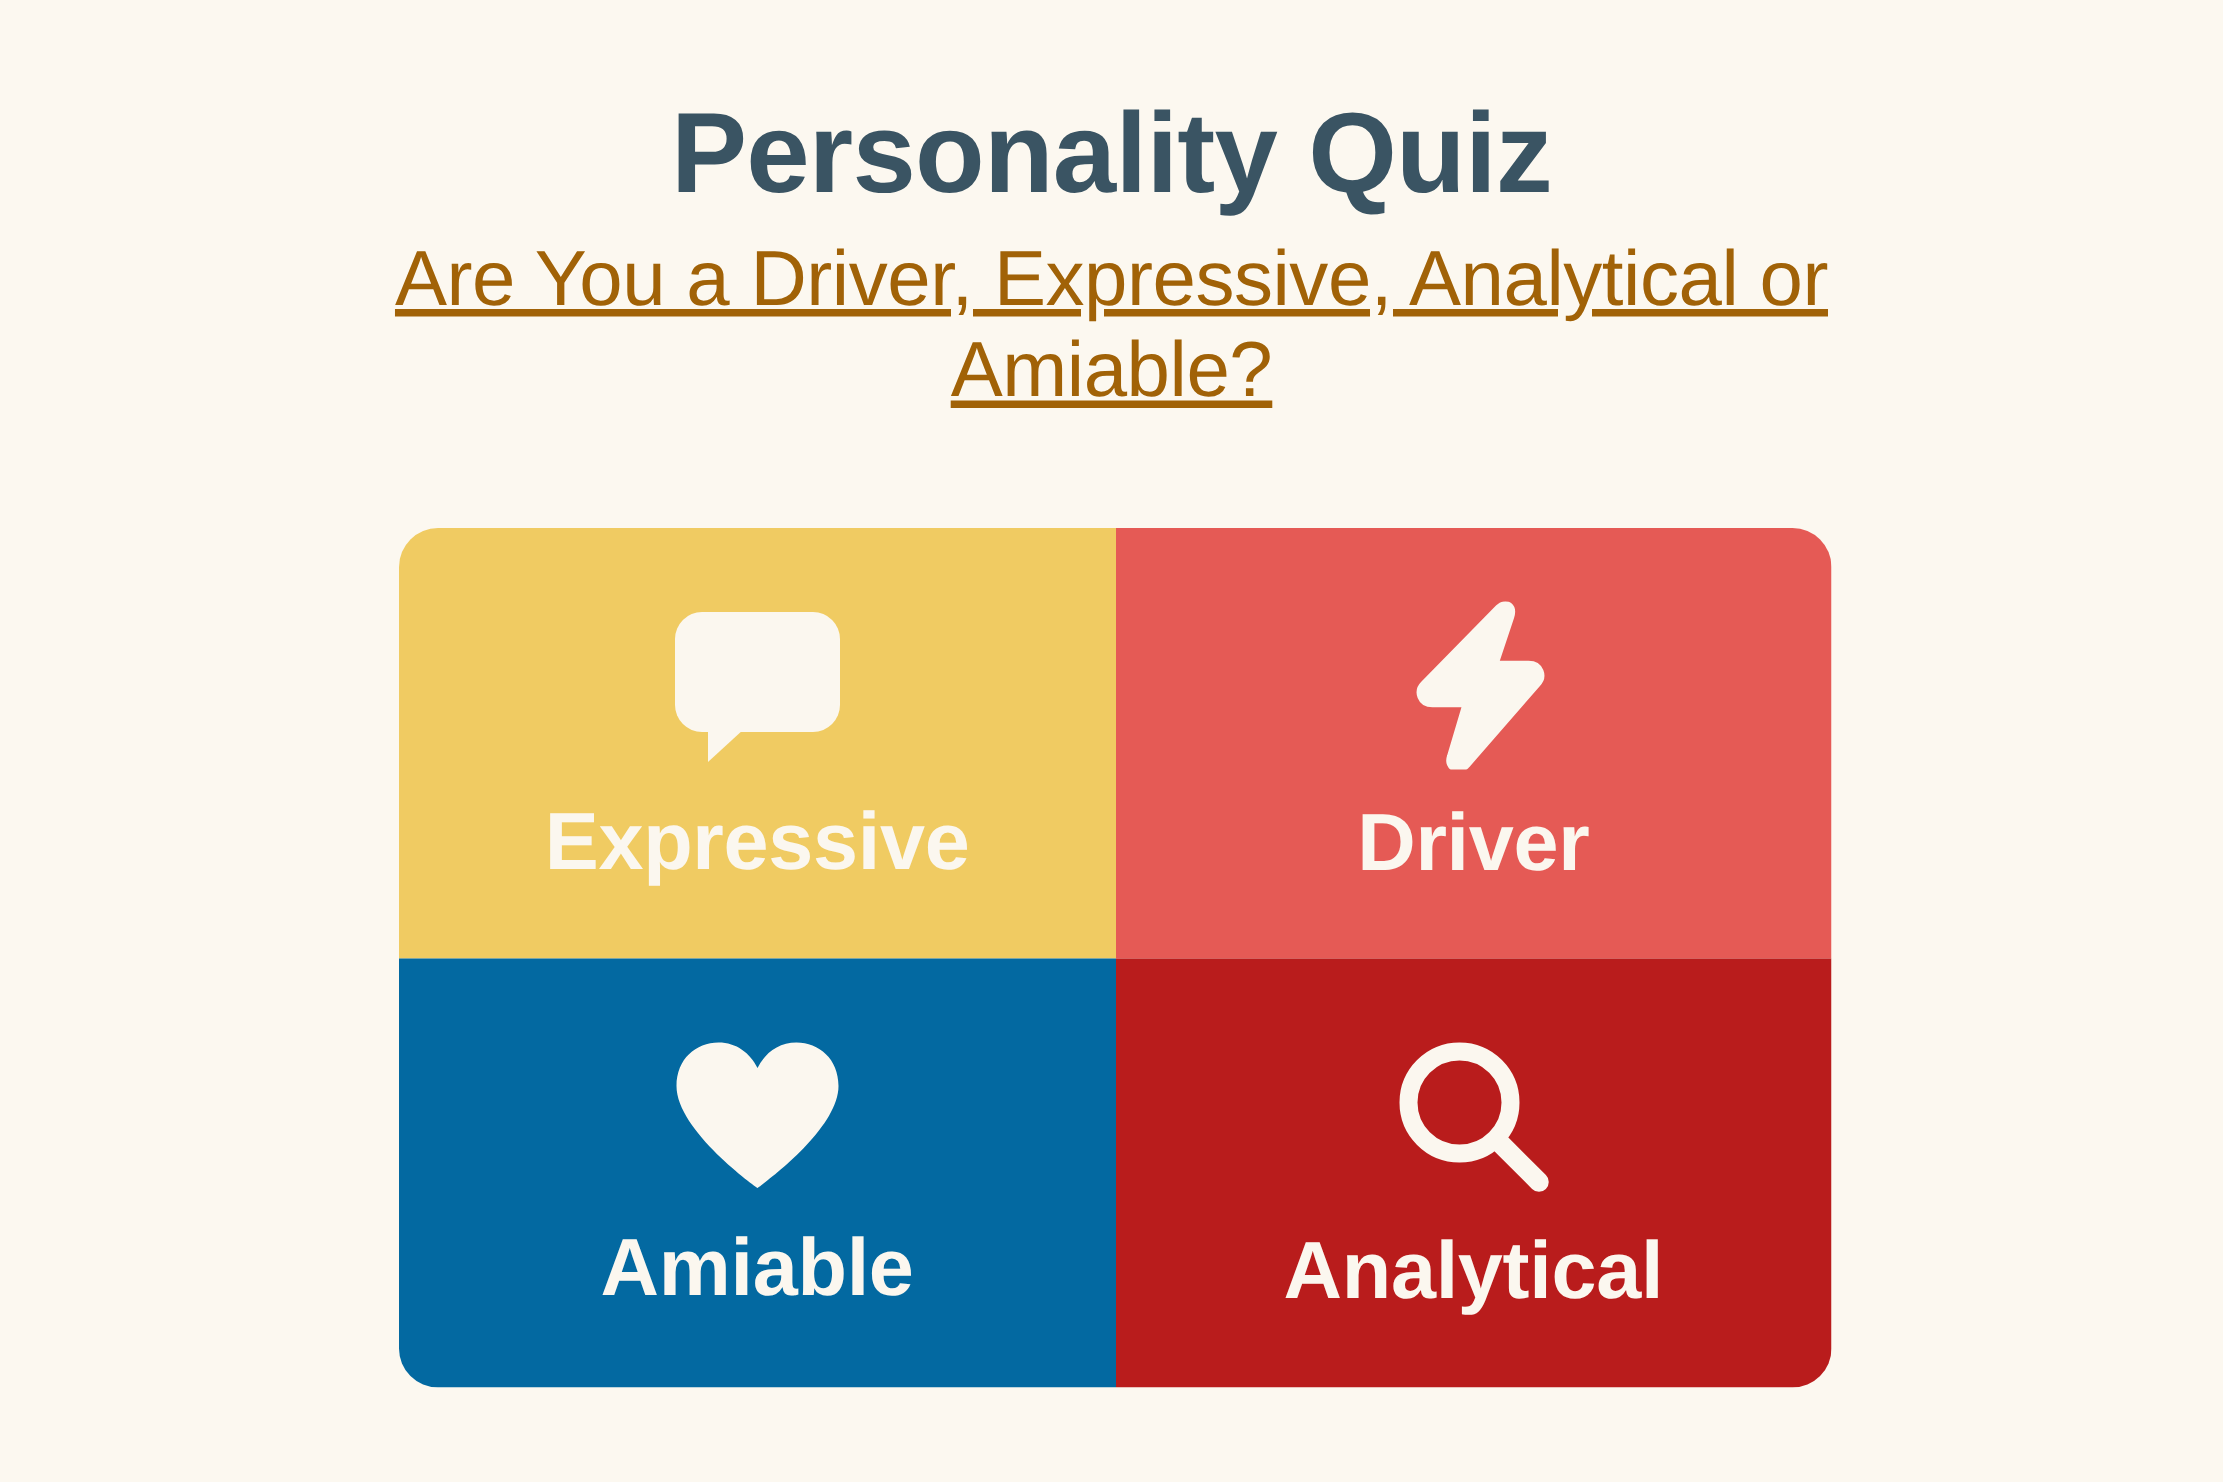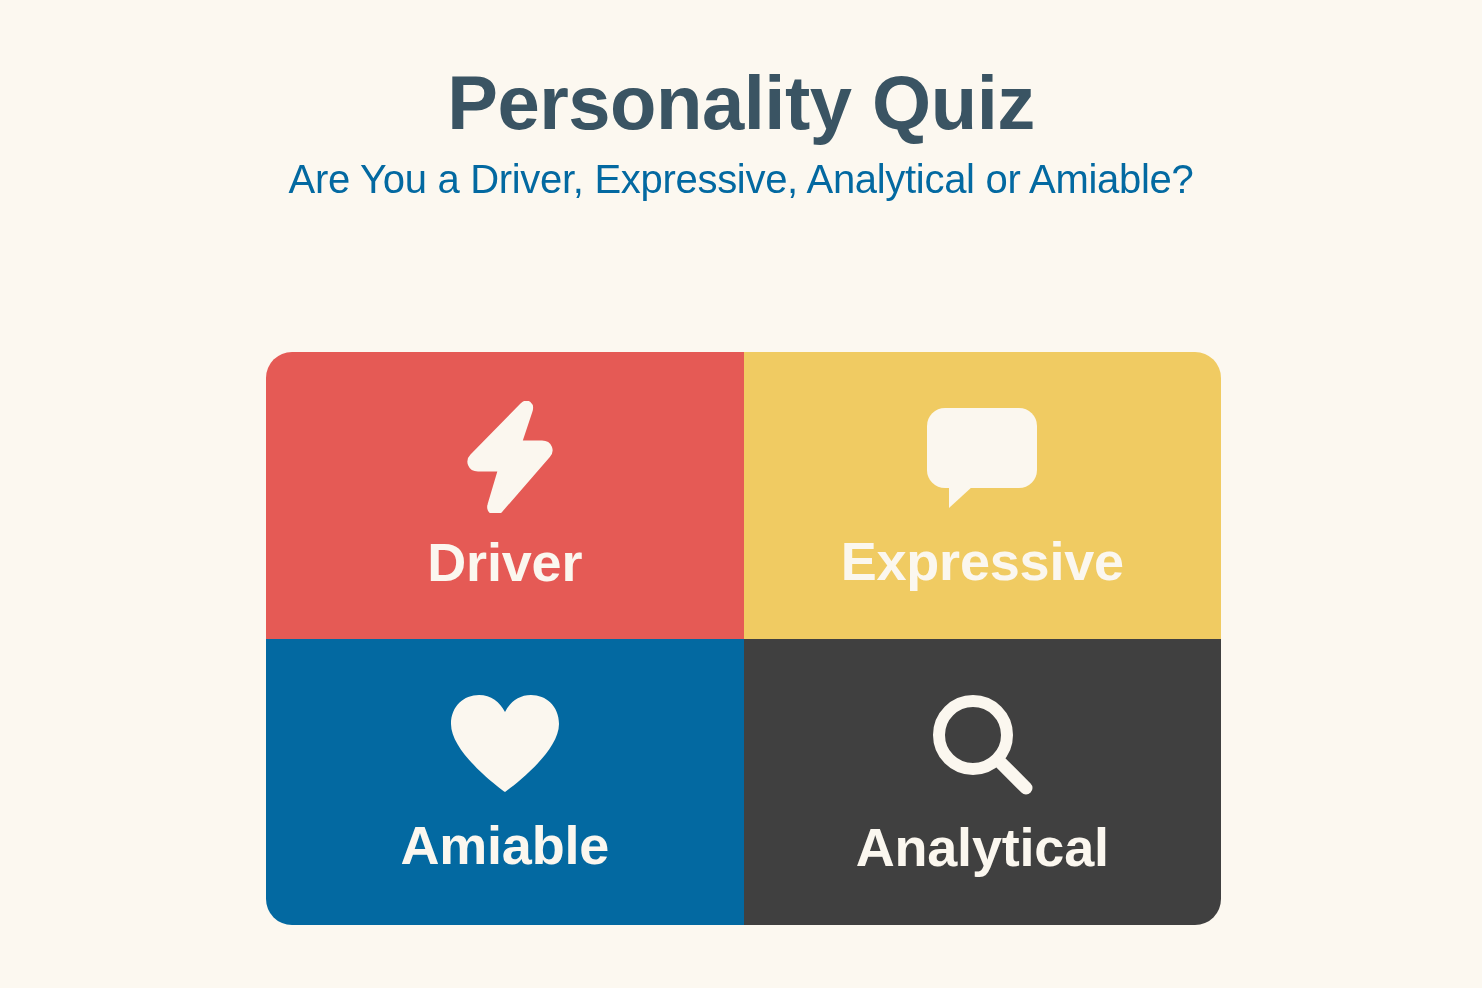--- a/index.html
+++ b/index.html
@@ -34,25 +34,26 @@
     margin: 0;
     font-size: 76px;
     font-weight: 700;
     line-height: 1.02;
     color: #3A5463;
     letter-spacing: -0.5px;
   }
   .subtitle {
     margin: 14px auto 0;
     width: 1180px;
-    font-size: 40px;
+    font-size: 52px;
     font-weight: 400;
     line-height: 1.18;
-    color: #0369a1;
+    color: #a16207;
     letter-spacing: -0.3px;
+    text-decoration: underline;
   }
 
   
   .grid {
     position: absolute;
     left: 266px;
     top: 352px;
     width: 955px;
     height: 573px;
     display: grid;
@@ -103,49 +104,49 @@
 
 <div class="page">
 
   <div class="header">
     <h1 class="title">Personality Quiz</h1>
     <p class="subtitle">Are You a Driver, Expressive, Analytical or Amiable?</p>
   </div>
 
   <div class="grid">
 
-    <div class="quad q-driver" style="background:#E55A55">
-      <span class="quad-icon">
-        <svg viewBox="0 0 96 112" xmlns="http://www.w3.org/2000/svg" aria-hidden="true">
-          <path d="M66 5 L16 56 C12 60 14 67 21 67 L45 67 L34 104 C32 110 39 113 43 108 L90 54 C94 50 92 43 85 43 L61 43 L72 10 C74 4 70 1 66 5 Z" fill="#FBF7EF" stroke="#FBF7EF" stroke-width="7" stroke-linejoin="round" stroke-linecap="round"></path>
-        </svg>
-      </span>
-      <span class="quad-label">Driver</span>
-    </div>
-
     <div class="quad q-expressive" style="background:#F0CB62">
       <span class="quad-icon">
         <svg viewBox="0 0 122 112" xmlns="http://www.w3.org/2000/svg" aria-hidden="true">
           <rect x="6" y="6" width="110" height="80" rx="18" ry="18" fill="#FBF7EF"></rect>
           <path d="M28 80 L28 106 L52 84 Z" fill="#FBF7EF"></path>
         </svg>
       </span>
       <span class="quad-label">Expressive</span>
+    </div>
+
+    <div class="quad q-driver" style="background:#E55A55">
+      <span class="quad-icon">
+        <svg viewBox="0 0 96 112" xmlns="http://www.w3.org/2000/svg" aria-hidden="true">
+          <path d="M66 5 L16 56 C12 60 14 67 21 67 L45 67 L34 104 C32 110 39 113 43 108 L90 54 C94 50 92 43 85 43 L61 43 L72 10 C74 4 70 1 66 5 Z" fill="#FBF7EF" stroke="#FBF7EF" stroke-width="7" stroke-linejoin="round" stroke-linecap="round"></path>
+        </svg>
+      </span>
+      <span class="quad-label">Driver</span>
     </div>
 
     <div class="quad q-amiable" style="background:#0369a1">
       <span class="quad-icon">
         <svg viewBox="0 0 120 104" xmlns="http://www.w3.org/2000/svg" aria-hidden="true">
           <path d="M60 100 C60 100 6 62 6 32 C6 14 19 3 34 3 C46 3 55 10 60 20 C65 10 74 3 86 3 C101 3 114 14 114 32 C114 62 60 100 60 100 Z" fill="#FBF7EF"></path>
         </svg>
       </span>
       <span class="quad-label">Amiable</span>
     </div>
 
-    <div class="quad q-analytical" style="background:#404040">
+    <div class="quad q-analytical" style="background:#b91c1c">
       <span class="quad-icon">
         <svg viewBox="0 0 108 108" xmlns="http://www.w3.org/2000/svg" aria-hidden="true">
           <circle cx="45" cy="45" r="34" fill="none" stroke="#FBF7EF" stroke-width="12"></circle>
           <line x1="70" y1="70" x2="98" y2="98" stroke="#FBF7EF" stroke-width="13" stroke-linecap="round"></line>
         </svg>
       </span>
       <span class="quad-label">Analytical</span>
     </div>
 
   </div>

